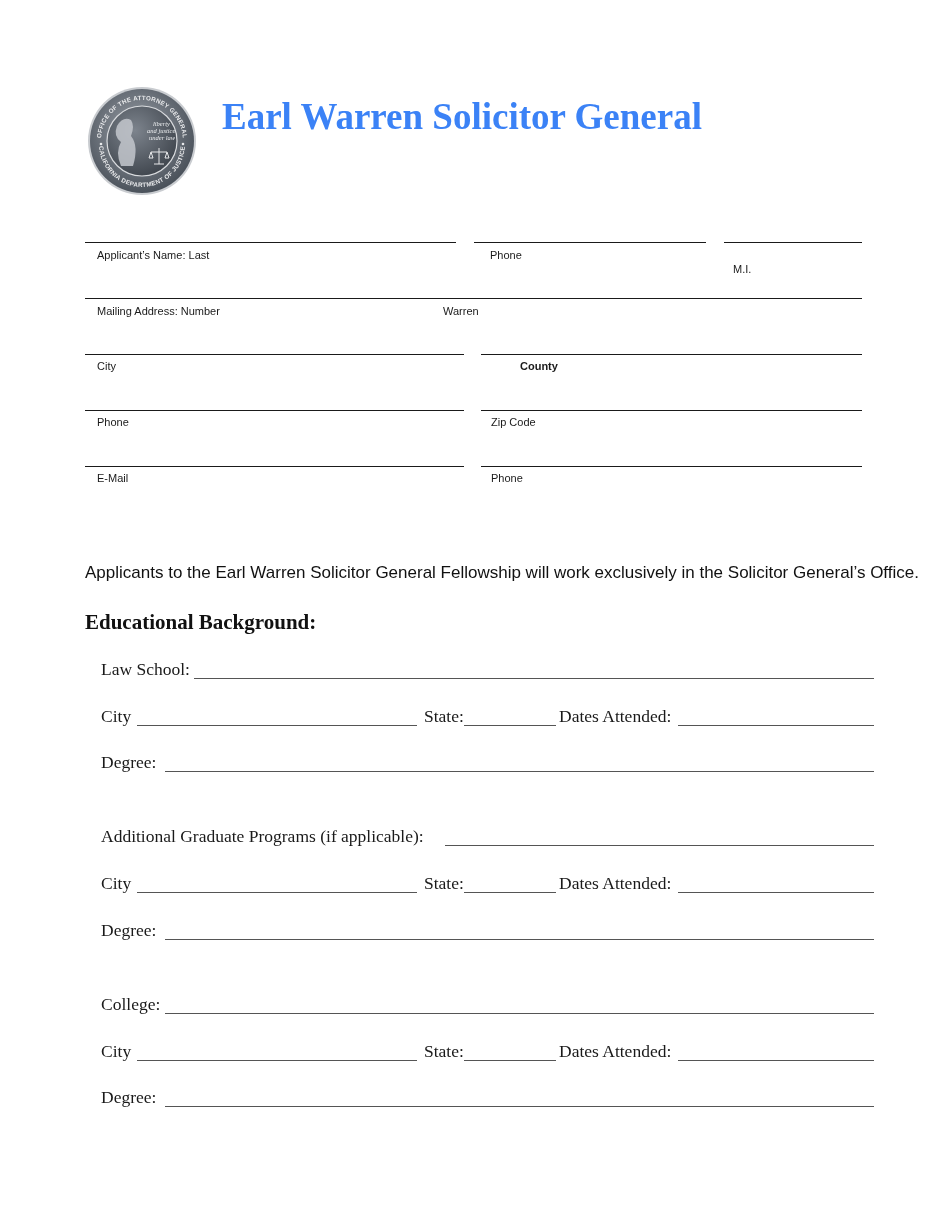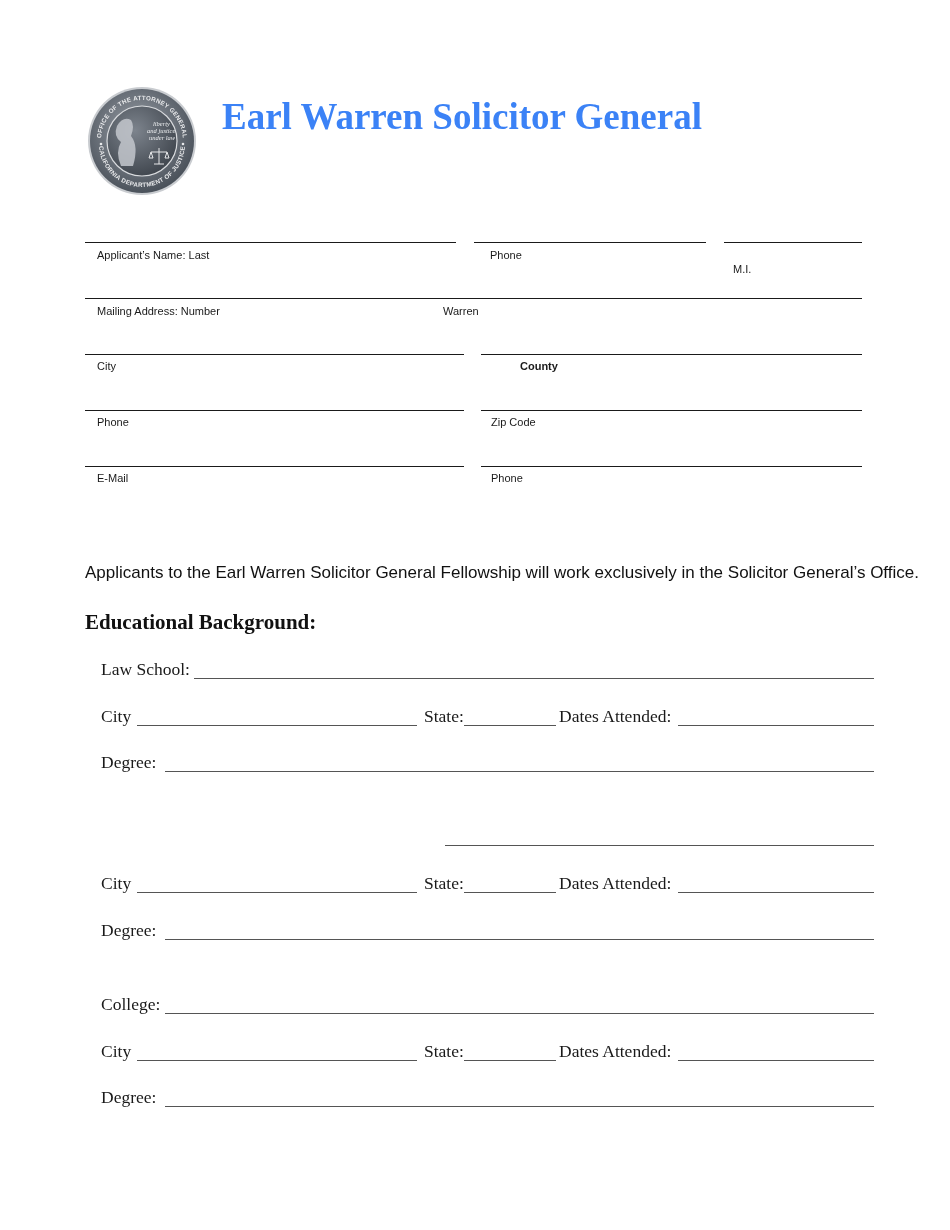--- a/index.html
+++ b/index.html
@@ -142,20 +142,21 @@
   <div class="edu-line" style="left:577px; width:196px;"></div>
   <input class="edu-field" style="left: 577px; width: 196px;" value="">
 </div>
 <div class="edu-row" style="top:751px;">
   <span class="edu-label" style="left:0;">Degree:</span>
   <div class="edu-line" style="left:64px; width:709px;"></div>
   <input class="edu-field" style="left: 64px; width: 709px;" value="">
 </div>
 
 <div class="edu-row" style="top:825px;">
+  <span class="edu-label" style="left:0;">Additional Graduate Programs (if applicable):</span>
   <div class="edu-line" style="left:344px; width:429px;"></div>
   <input class="edu-field" style="left: 344px; width: 429px;" value="">
 </div>
 <div class="edu-row" style="top:872px;">
   <span class="edu-label" style="left:0;">City</span>
   <div class="edu-line" style="left:36px; width:280px;"></div>
   <input class="edu-field" style="left: 36px; width: 280px;" value="">
   <span class="edu-label" style="left:323px;">State:</span>
   <div class="edu-line" style="left:363px; width:92px;"></div>
   <input class="edu-field" style="left: 363px; width: 92px;" value="">

